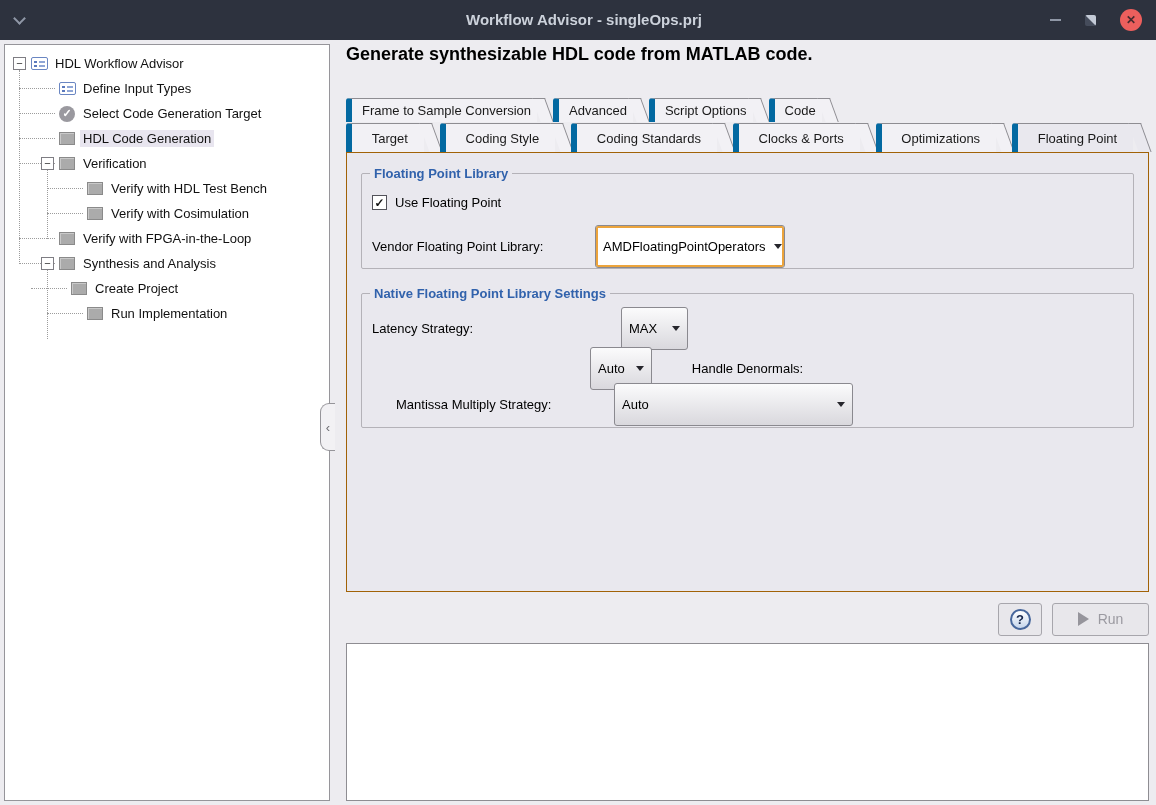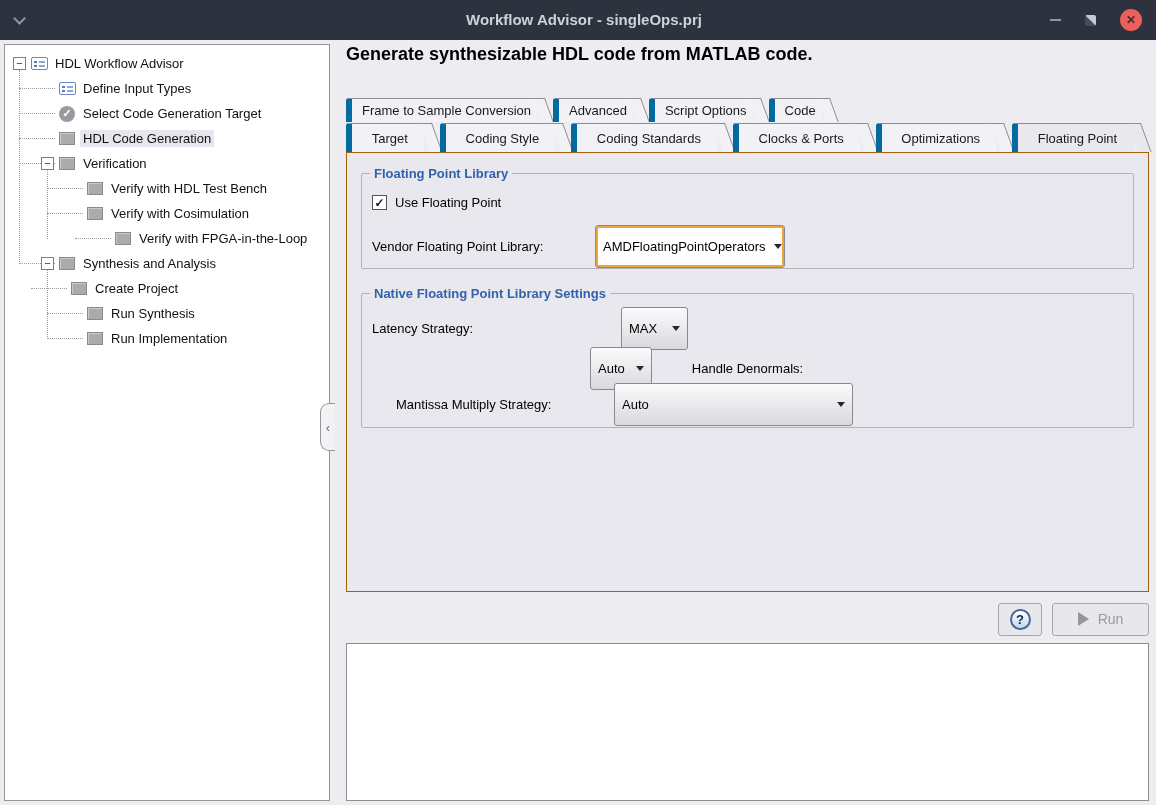--- a/index.html
+++ b/index.html
@@ -184,21 +184,21 @@
           </span>
           <span class="tree-label">Verify with HDL Test Bench</span>
         </div>
         <div class="tree-row" style="padding-left: 64px;">
           <span class="slot child"></span>
           <span class="icon">
             <span class="icon-square"></span>
           </span>
           <span class="tree-label">Verify with Cosimulation</span>
         </div>
-        <div class="tree-row" style="padding-left: 92px;">
+        <div class="tree-row" style="padding-left: 36px;">
           <span class="slot child"></span>
           <span class="icon">
             <span class="icon-square"></span>
           </span>
           <span class="tree-label">Verify with FPGA-in-the-Loop</span>
         </div>
         <div class="tree-row" style="padding-left: 36px;">
           <span class="slot child">
             <span class="expander">−</span>
           </span>
@@ -206,27 +206,20 @@
             <span class="icon-square"></span>
           </span>
           <span class="tree-label">Synthesis and Analysis</span>
         </div>
         <div class="tree-row" style="padding-left: 48px;">
           <span class="slot child"></span>
           <span class="icon">
             <span class="icon-square"></span>
           </span>
           <span class="tree-label">Create Project</span>
-        </div>
-        <div class="tree-row" style="padding-left: 64px;">
-          <span class="slot child"></span>
-          <span class="icon">
-            <span class="icon-square"></span>
-          </span>
-          <span class="tree-label">Run Synthesis</span>
         </div>
         <div class="tree-row" style="padding-left: 64px;">
           <span class="slot child"></span>
           <span class="icon">
             <span class="icon-square"></span>
           </span>
           <span class="tree-label">Run Implementation</span>
         </div>
       </div>
   </div>

